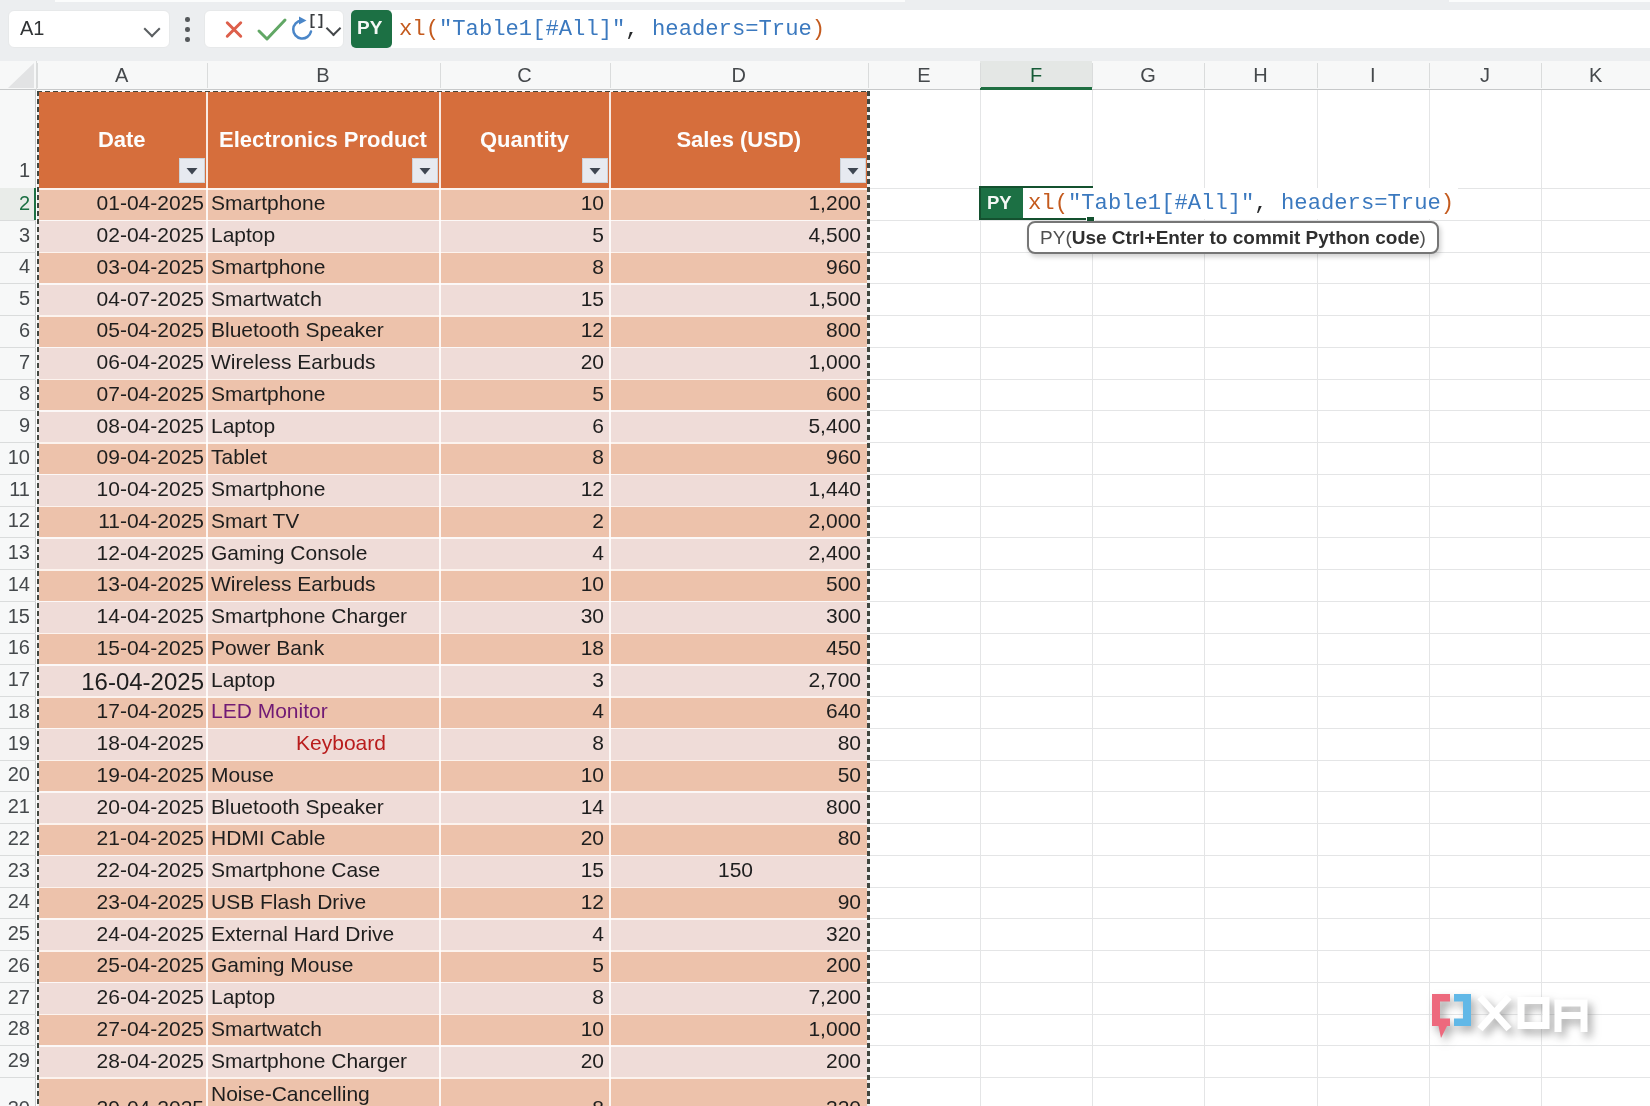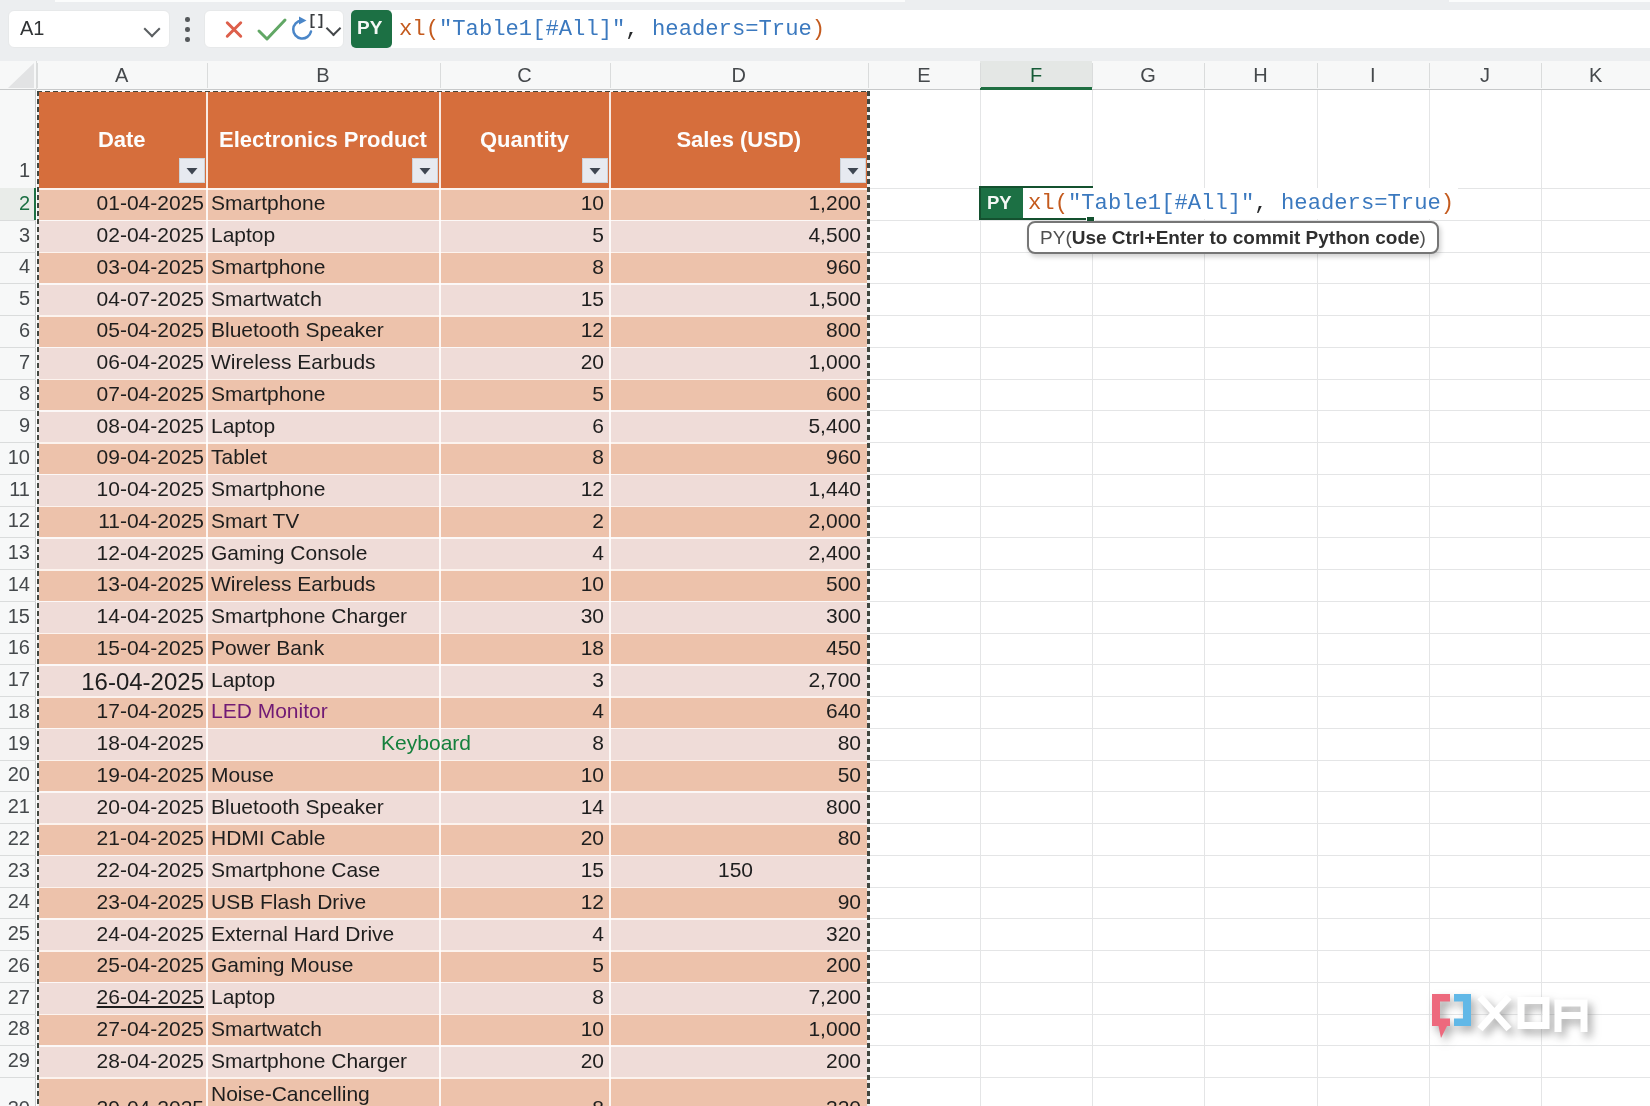--- a/index.html
+++ b/index.html
@@ -304,21 +304,21 @@
 <div style="left:610px;top:635.88px;width:251px;height:25px;text-align:right;font-size:21px;color:#1e1e1e;"><span class="t">450</span></div>
 <div style="left:38px;top:667.62px;width:166px;height:25px;text-align:right;font-size:24px;color:#1e1e1e;"><span class="t">16-04-2025</span></div>
 <div style="left:211px;top:667.62px;width:260px;height:25px;text-align:left;font-size:21px;color:#1e1e1e;"><span class="t">Laptop</span></div>
 <div style="left:440px;top:667.62px;width:164px;height:25px;text-align:right;font-size:21px;color:#1e1e1e;"><span class="t">3</span></div>
 <div style="left:610px;top:667.62px;width:251px;height:25px;text-align:right;font-size:21px;color:#1e1e1e;"><span class="t">2,700</span></div>
 <div style="left:38px;top:699.38px;width:166px;height:25px;text-align:right;font-size:21px;color:#1e1e1e;"><span class="t">17-04-2025</span></div>
 <div style="left:211px;top:699.38px;width:260px;height:25px;text-align:left;font-size:21px;color:#701a75;"><span class="t">LED Monitor</span></div>
 <div style="left:440px;top:699.38px;width:164px;height:25px;text-align:right;font-size:21px;color:#1e1e1e;"><span class="t">4</span></div>
 <div style="left:610px;top:699.38px;width:251px;height:25px;text-align:right;font-size:21px;color:#1e1e1e;"><span class="t">640</span></div>
 <div style="left:38px;top:731.12px;width:166px;height:25px;text-align:right;font-size:21px;color:#1e1e1e;"><span class="t">18-04-2025</span></div>
-<div style="left:211px;top:731.12px;width:260px;height:25px;text-align:right;font-size:21px;color:#15803d;"><span class="t">Keyboard</span></div>
+<div style="left:211px;top:731.12px;width:260px;height:25px;text-align:center;font-size:21px;color:#b91c1c;"><span class="t">Keyboard</span></div>
 <div style="left:440px;top:731.12px;width:164px;height:25px;text-align:right;font-size:21px;color:#1e1e1e;"><span class="t">8</span></div>
 <div style="left:610px;top:731.12px;width:251px;height:25px;text-align:right;font-size:21px;color:#1e1e1e;"><span class="t">80</span></div>
 <div style="left:38px;top:762.88px;width:166px;height:25px;text-align:right;font-size:21px;color:#1e1e1e;"><span class="t">19-04-2025</span></div>
 <div style="left:211px;top:762.88px;width:260px;height:25px;text-align:left;font-size:21px;color:#1e1e1e;"><span class="t">Mouse</span></div>
 <div style="left:440px;top:762.88px;width:164px;height:25px;text-align:right;font-size:21px;color:#1e1e1e;"><span class="t">10</span></div>
 <div style="left:610px;top:762.88px;width:251px;height:25px;text-align:right;font-size:21px;color:#1e1e1e;"><span class="t">50</span></div>
 <div style="left:38px;top:794.62px;width:166px;height:25px;text-align:right;font-size:21px;color:#1e1e1e;"><span class="t">20-04-2025</span></div>
 <div style="left:211px;top:794.62px;width:260px;height:25px;text-align:left;font-size:21px;color:#1e1e1e;"><span class="t">Bluetooth Speaker</span></div>
 <div style="left:440px;top:794.62px;width:164px;height:25px;text-align:right;font-size:21px;color:#1e1e1e;"><span class="t">14</span></div>
 <div style="left:610px;top:794.62px;width:251px;height:25px;text-align:right;font-size:21px;color:#1e1e1e;"><span class="t">800</span></div>
@@ -335,21 +335,21 @@
 <div style="left:440px;top:889.88px;width:164px;height:25px;text-align:right;font-size:21px;color:#1e1e1e;"><span class="t">12</span></div>
 <div style="left:610px;top:889.88px;width:251px;height:25px;text-align:right;font-size:21px;color:#1e1e1e;"><span class="t">90</span></div>
 <div style="left:38px;top:921.62px;width:166px;height:25px;text-align:right;font-size:21px;color:#1e1e1e;"><span class="t">24-04-2025</span></div>
 <div style="left:211px;top:921.62px;width:260px;height:25px;text-align:left;font-size:21px;color:#1e1e1e;"><span class="t">External Hard Drive</span></div>
 <div style="left:440px;top:921.62px;width:164px;height:25px;text-align:right;font-size:21px;color:#1e1e1e;"><span class="t">4</span></div>
 <div style="left:610px;top:921.62px;width:251px;height:25px;text-align:right;font-size:21px;color:#1e1e1e;"><span class="t">320</span></div>
 <div style="left:38px;top:953.38px;width:166px;height:25px;text-align:right;font-size:21px;color:#1e1e1e;"><span class="t">25-04-2025</span></div>
 <div style="left:211px;top:953.38px;width:260px;height:25px;text-align:left;font-size:21px;color:#1e1e1e;"><span class="t">Gaming Mouse</span></div>
 <div style="left:440px;top:953.38px;width:164px;height:25px;text-align:right;font-size:21px;color:#1e1e1e;"><span class="t">5</span></div>
 <div style="left:610px;top:953.38px;width:251px;height:25px;text-align:right;font-size:21px;color:#1e1e1e;"><span class="t">200</span></div>
-<div style="left:38px;top:985.12px;width:166px;height:25px;text-align:right;font-size:21px;color:#1e1e1e;text-decoration:underline;"><span class="t">26-04-2025</span></div>
+<div style="left:38px;top:985.12px;width:166px;height:25px;text-align:right;font-size:21px;color:#1e1e1e;"><span class="t">26-04-2025</span></div>
 <div style="left:211px;top:985.12px;width:260px;height:25px;text-align:left;font-size:21px;color:#1e1e1e;"><span class="t">Laptop</span></div>
 <div style="left:440px;top:985.12px;width:164px;height:25px;text-align:right;font-size:21px;color:#1e1e1e;"><span class="t">8</span></div>
 <div style="left:610px;top:985.12px;width:251px;height:25px;text-align:right;font-size:21px;color:#1e1e1e;"><span class="t">7,200</span></div>
 <div style="left:38px;top:1016.88px;width:166px;height:25px;text-align:right;font-size:21px;color:#1e1e1e;"><span class="t">27-04-2025</span></div>
 <div style="left:211px;top:1016.88px;width:260px;height:25px;text-align:left;font-size:21px;color:#1e1e1e;"><span class="t">Smartwatch</span></div>
 <div style="left:440px;top:1016.88px;width:164px;height:25px;text-align:right;font-size:21px;color:#1e1e1e;"><span class="t">10</span></div>
 <div style="left:610px;top:1016.88px;width:251px;height:25px;text-align:right;font-size:21px;color:#1e1e1e;"><span class="t">1,000</span></div>
 <div style="left:38px;top:1048.62px;width:166px;height:25px;text-align:right;font-size:21px;color:#1e1e1e;"><span class="t">28-04-2025</span></div>
 <div style="left:211px;top:1048.62px;width:260px;height:25px;text-align:left;font-size:21px;color:#1e1e1e;"><span class="t">Smartphone Charger</span></div>
 <div style="left:440px;top:1048.62px;width:164px;height:25px;text-align:right;font-size:21px;color:#1e1e1e;"><span class="t">20</span></div>

